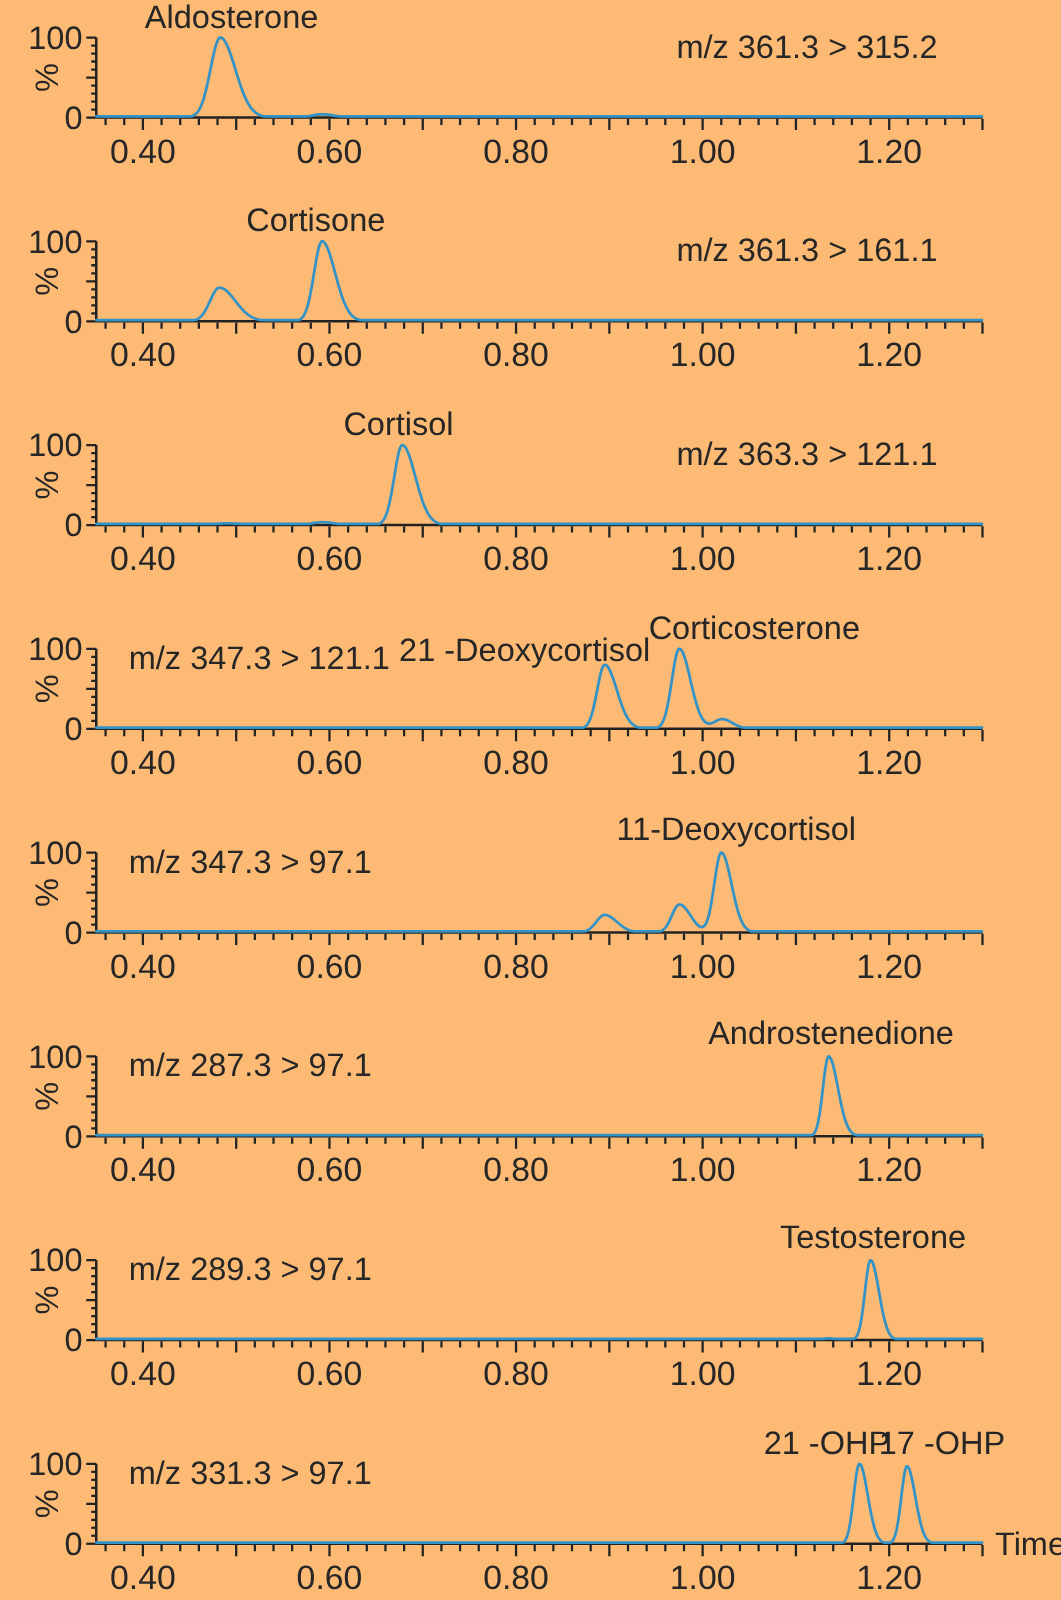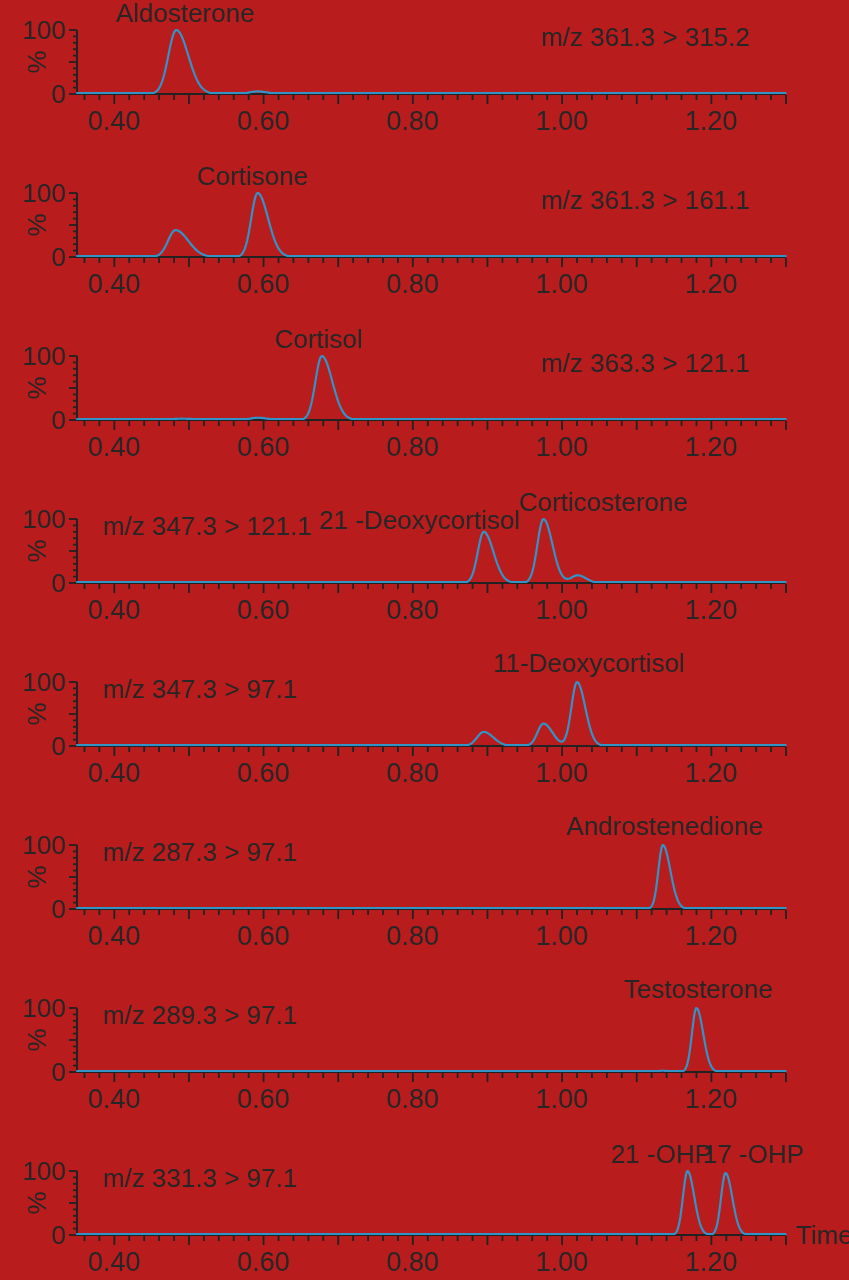--- a/index.html
+++ b/index.html
@@ -3,21 +3,21 @@
 <meta charset="utf-8">
 <style>
   html, body {
     margin: 0;
     padding: 0;
     background: #ffffff;
   }
   .figure {
     width: 849px;
     height: 1280px;
-    background: #b91c1c;
+    background: #fdba74;
     font-family: "Liberation Sans", sans-serif;
     overflow: hidden;
   }
   .panel-stack { width: 849px; }
   .panel-stack svg { display: block; }
   text {
     font-family: "Liberation Sans", sans-serif;
     fill: #262626;
   }
 </style>

